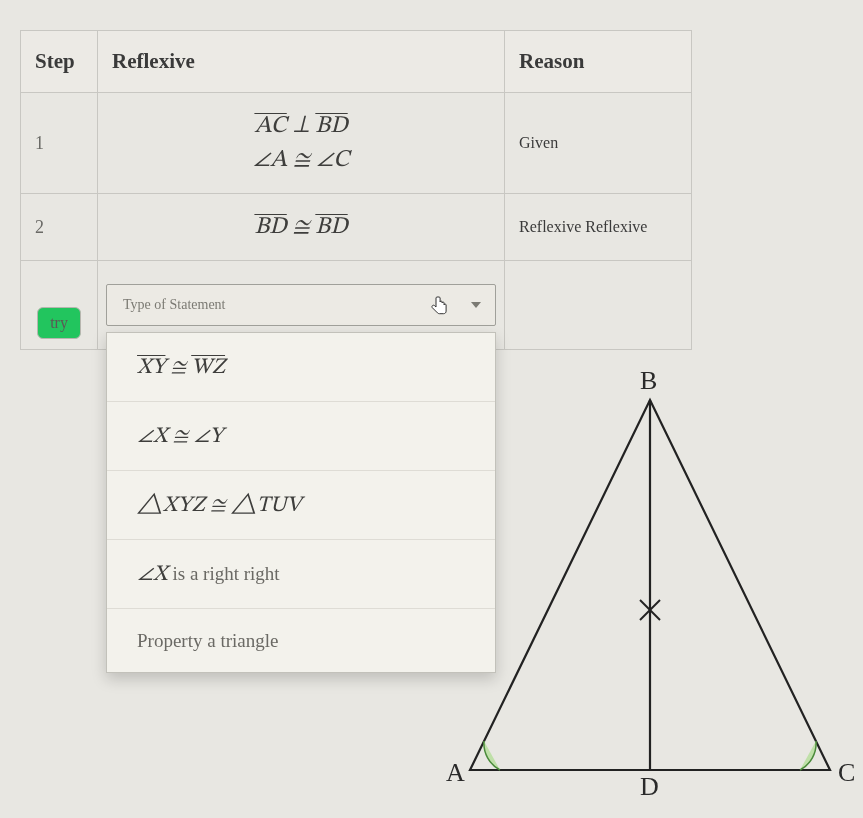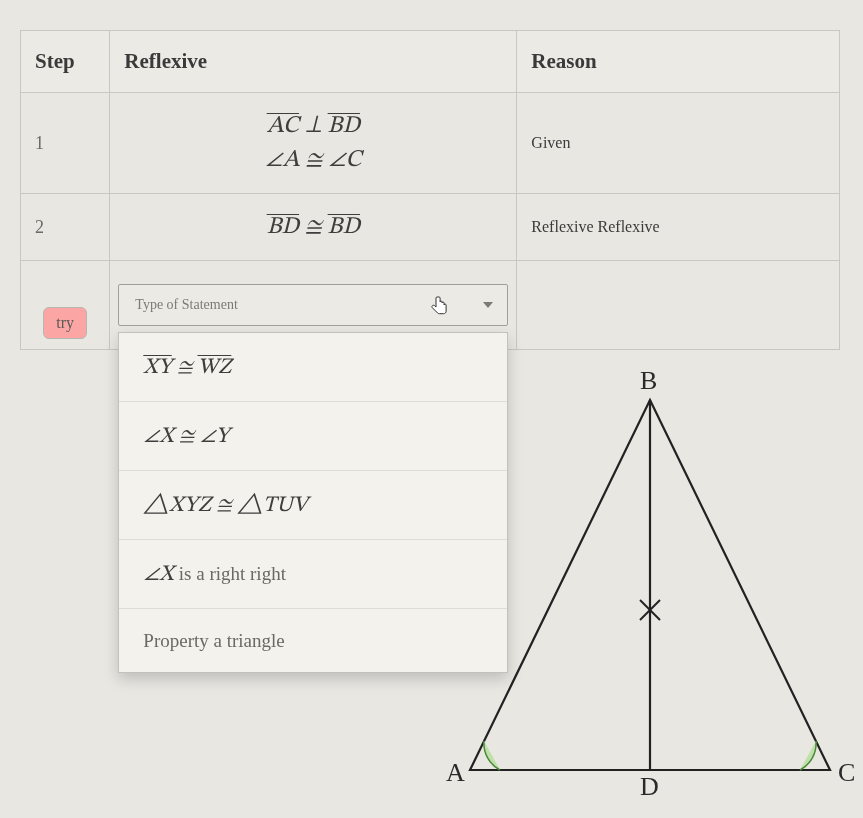--- a/index.html
+++ b/index.html
@@ -5,21 +5,21 @@
   * { box-sizing: border-box; }
   html, body {
     margin: 0; padding: 0;
     width: 863px; height: 818px;
     background: #e8e7e2;
     font-family: Georgia, 'Times New Roman', serif;
     color: #3a3a3a;
     overflow: hidden;
   }
   .proof-table {
-    width: 820px;
+    width: 672px;
     margin: 30px 0 0 20px;
     border-collapse: collapse;
   }
   .proof-table th, .proof-table td {
     border: 1px solid #c8c7c2;
     padding: 18px 14px;
     text-align: left;
     vertical-align: middle;
   }
   .proof-table th {
@@ -40,21 +40,21 @@
     display: inline-block;
   }
   .overline { text-decoration: overline; text-decoration-thickness: 1.2px; }
   .reason-text { font-size: 16px; color: #3a3a3a; }
   .stmt-stack { display: flex; flex-direction: column; gap: 4px; align-items: center; }
 
   .try-row td { padding: 10px 8px; }
   .try-btn {
     display: inline-block;
     border: 1px solid #b7b6af;
-    background: #fca5a5;
+    background: #22c55e;
     border-radius: 6px;
     padding: 6px 12px;
     font-size: 16px;
     color: #5a5a55;
     cursor: pointer;
     margin-top: 36px;
   }
   .dropdown-wrap { position: relative; }
   .dropdown-toggle {
     width: 390px;
@@ -76,21 +76,21 @@
   .dropdown-menu {
     position: absolute;
     top: 48px; left: 0;
     width: 390px;
     background: #f3f2ec;
     border: 1px solid #c2c1ba;
     box-shadow: 0 6px 14px rgba(0,0,0,0.18);
     z-index: 10;
   }
   .dropdown-item {
-    padding: 20px 24px;
+    padding: 20px 30px;
     border-bottom: 1px solid #dedcd5;
     font-size: 20px;
     color: #5e5d58;
     cursor: pointer;
   }
   .dropdown-item:last-child { border-bottom: none; }
   .dropdown-item .math { font-size: 22px; }
   .dropdown-item .plain { font-style: normal; font-family: Georgia, serif; font-size: 19px; color: #6a6964; }
 
   .cursor-hand {

